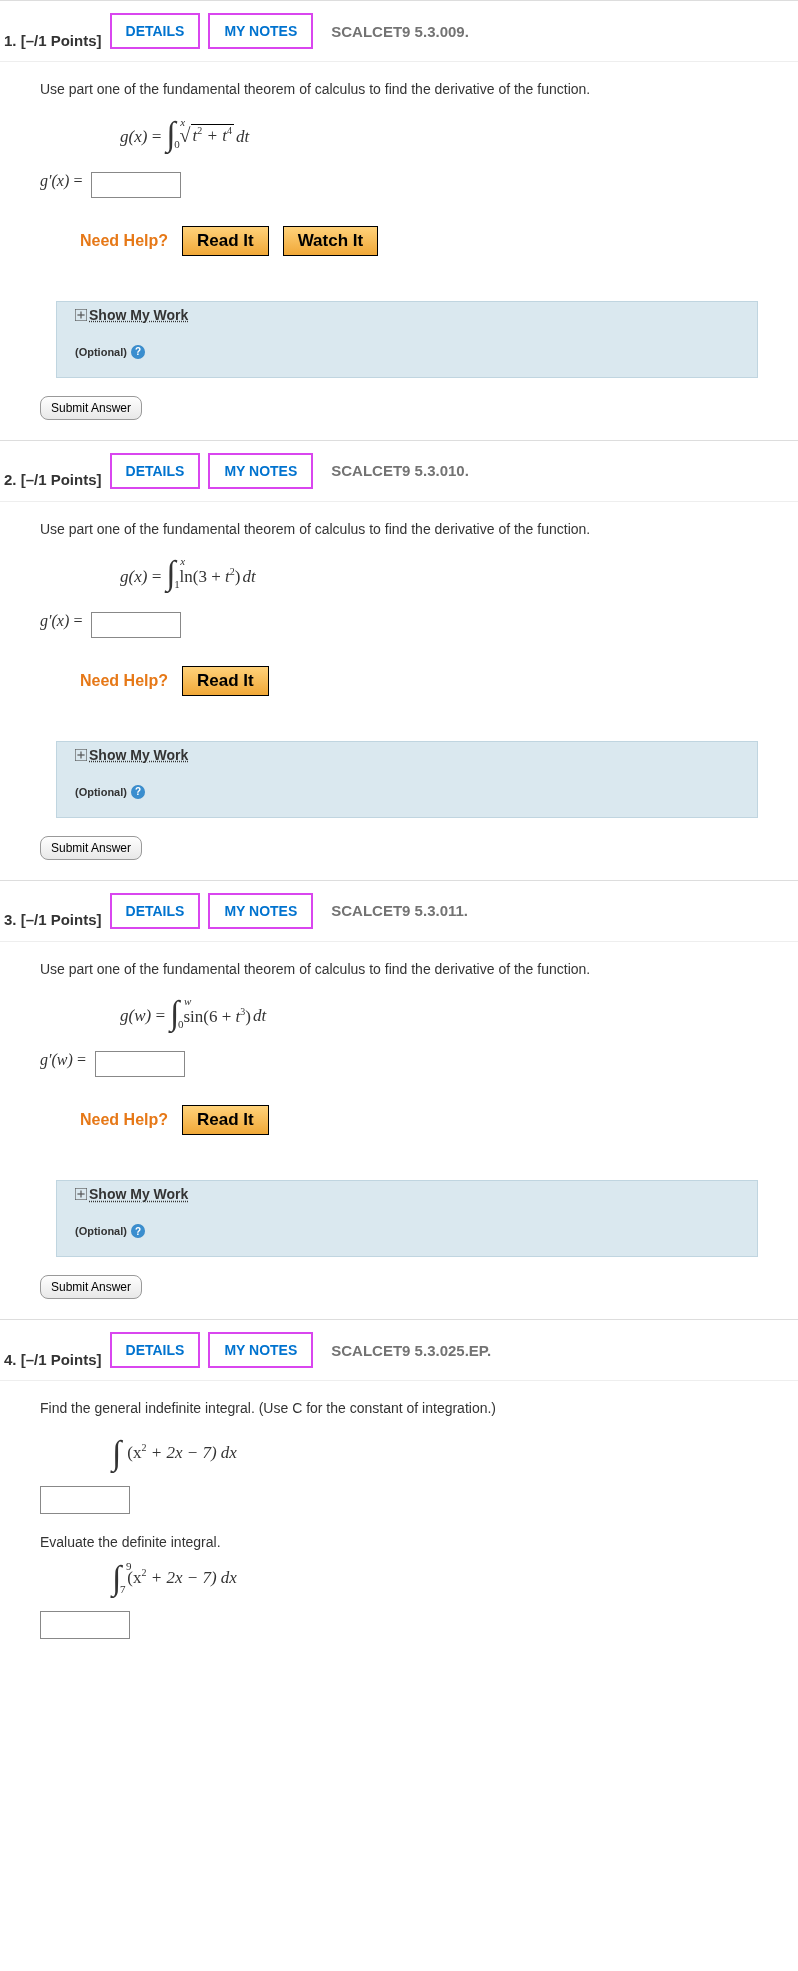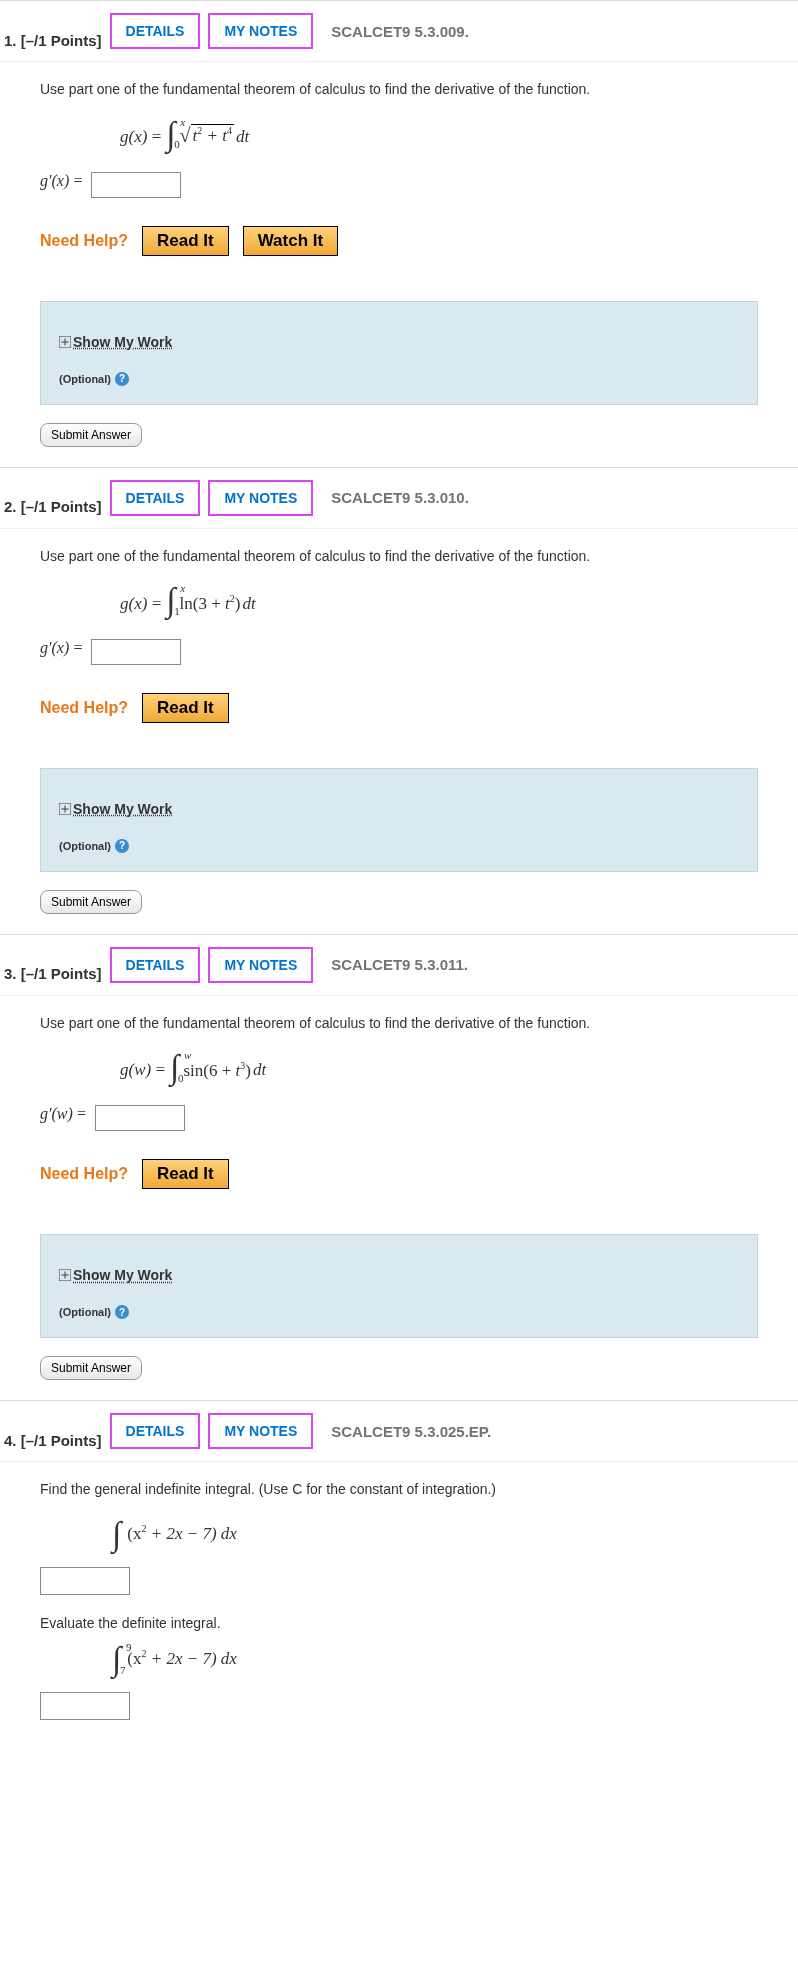--- a/index.html
+++ b/index.html
@@ -105,34 +105,36 @@
   .need-help {
     font-weight: bold;
     color: #e67817;
     font-size: 16px;
   }
   .help-row {
     display:flex;
     align-items:center;
     gap: 14px;
     margin-bottom: 45px;
+    margin-left: 40px;
   }
   .help-btn {
     border: 1px solid #000;
     background: linear-gradient(#ffd27a,#f0a838);
     font-size: 17px;
     font-weight: bold;
     padding: 4px 14px;
     cursor: pointer;
     font-family: inherit;
   }
   .show-work {
     background: #dae8ef;
-    padding: 32px 18px 18px 18px;
+    padding: 5px 18px 18px 18px;
     border: 1px solid #c0d5e0;
+    margin-left: 16px;
   }
   .show-work-title {
     font-weight: bold;
     color: #333;
     margin-bottom: 22px;
     font-size: 14px;
     display:flex;
     align-items:center;
     gap:2px;
   }

